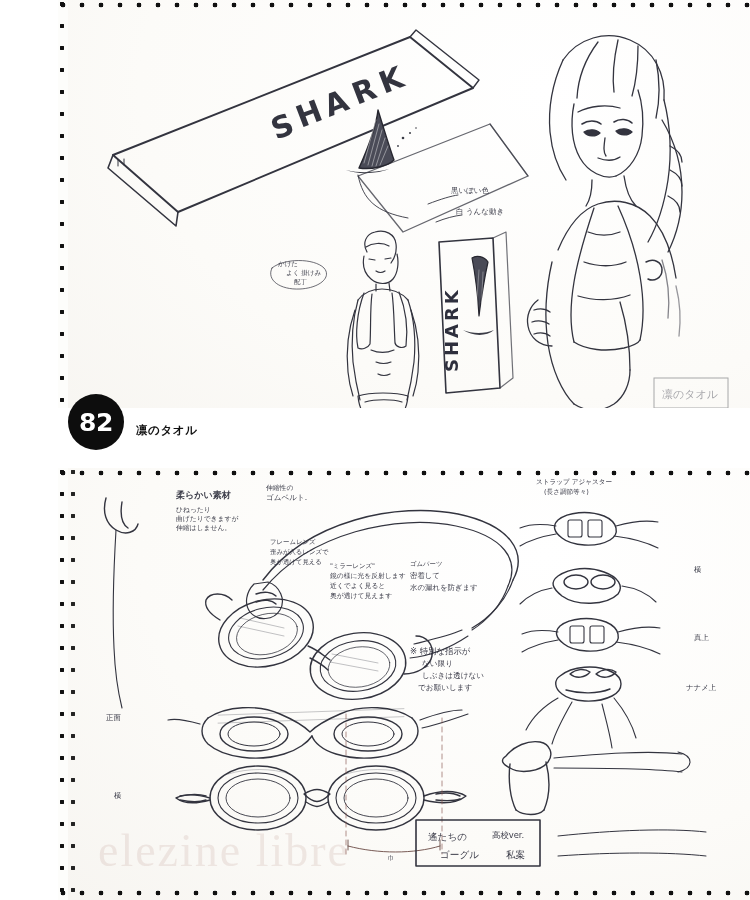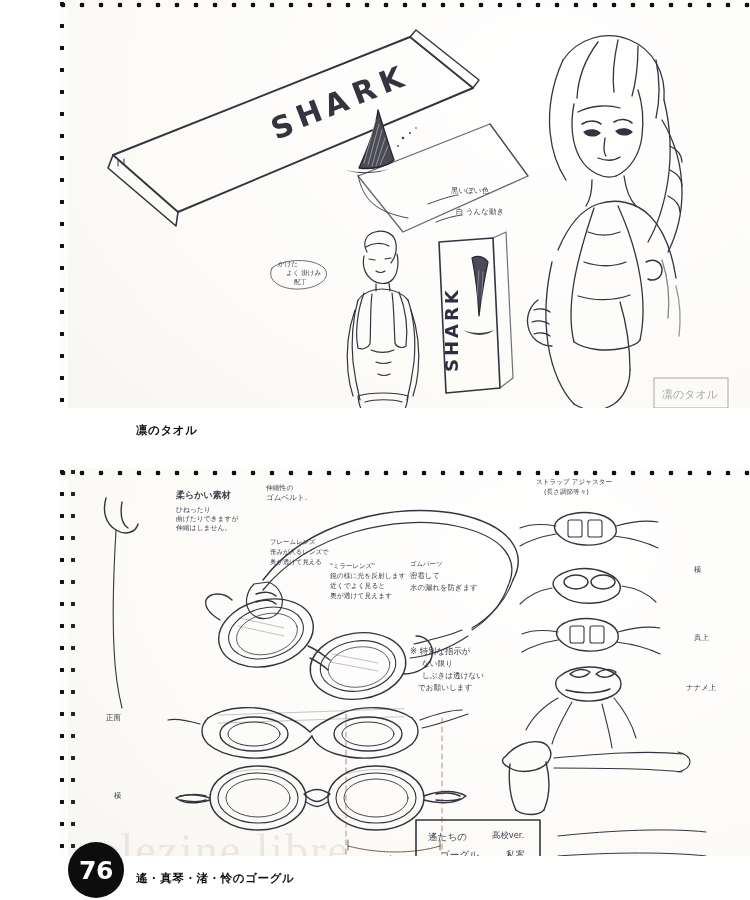--- a/index.html
+++ b/index.html
@@ -234,20 +234,21 @@
           <text class="hand" x="604" y="398" font-size="11">凛のタオル</text>
         </g>
       </svg>
     </div>
 
     <div class="dots-v"></div>
     <div class="dots-h top"></div>
     <div class="dots-h bottom sparse"></div>
 
     <div class="footer">
+      <div class="pagenum">82</div>
       <div class="caption">凛のタオル</div>
     </div>
   </div>
 
   <div class="page" id="page-bottom">
     <div class="paper"></div>
 
     <div class="ghost" style="left:40px;top:356px;font-size:46px;opacity:.8;">elezine libre</div>
 
     <div class="ink">
@@ -424,19 +425,15 @@
           <text x="330" y="392" font-size="6">巾</text>
         </g>
       </svg>
     </div>
 
     <div class="dots-v"></div>
     <div class="dots-v inner"></div>
     <div class="dots-h top"></div>
     <div class="dots-h bottom"></div>
 
-    <div class="footer">
-      <div class="pagenum">76</div>
-      <div class="caption">遙・真琴・渚・怜のゴーグル</div>
-    </div>
   </div>
 
 </div>
 
 </body></html>

